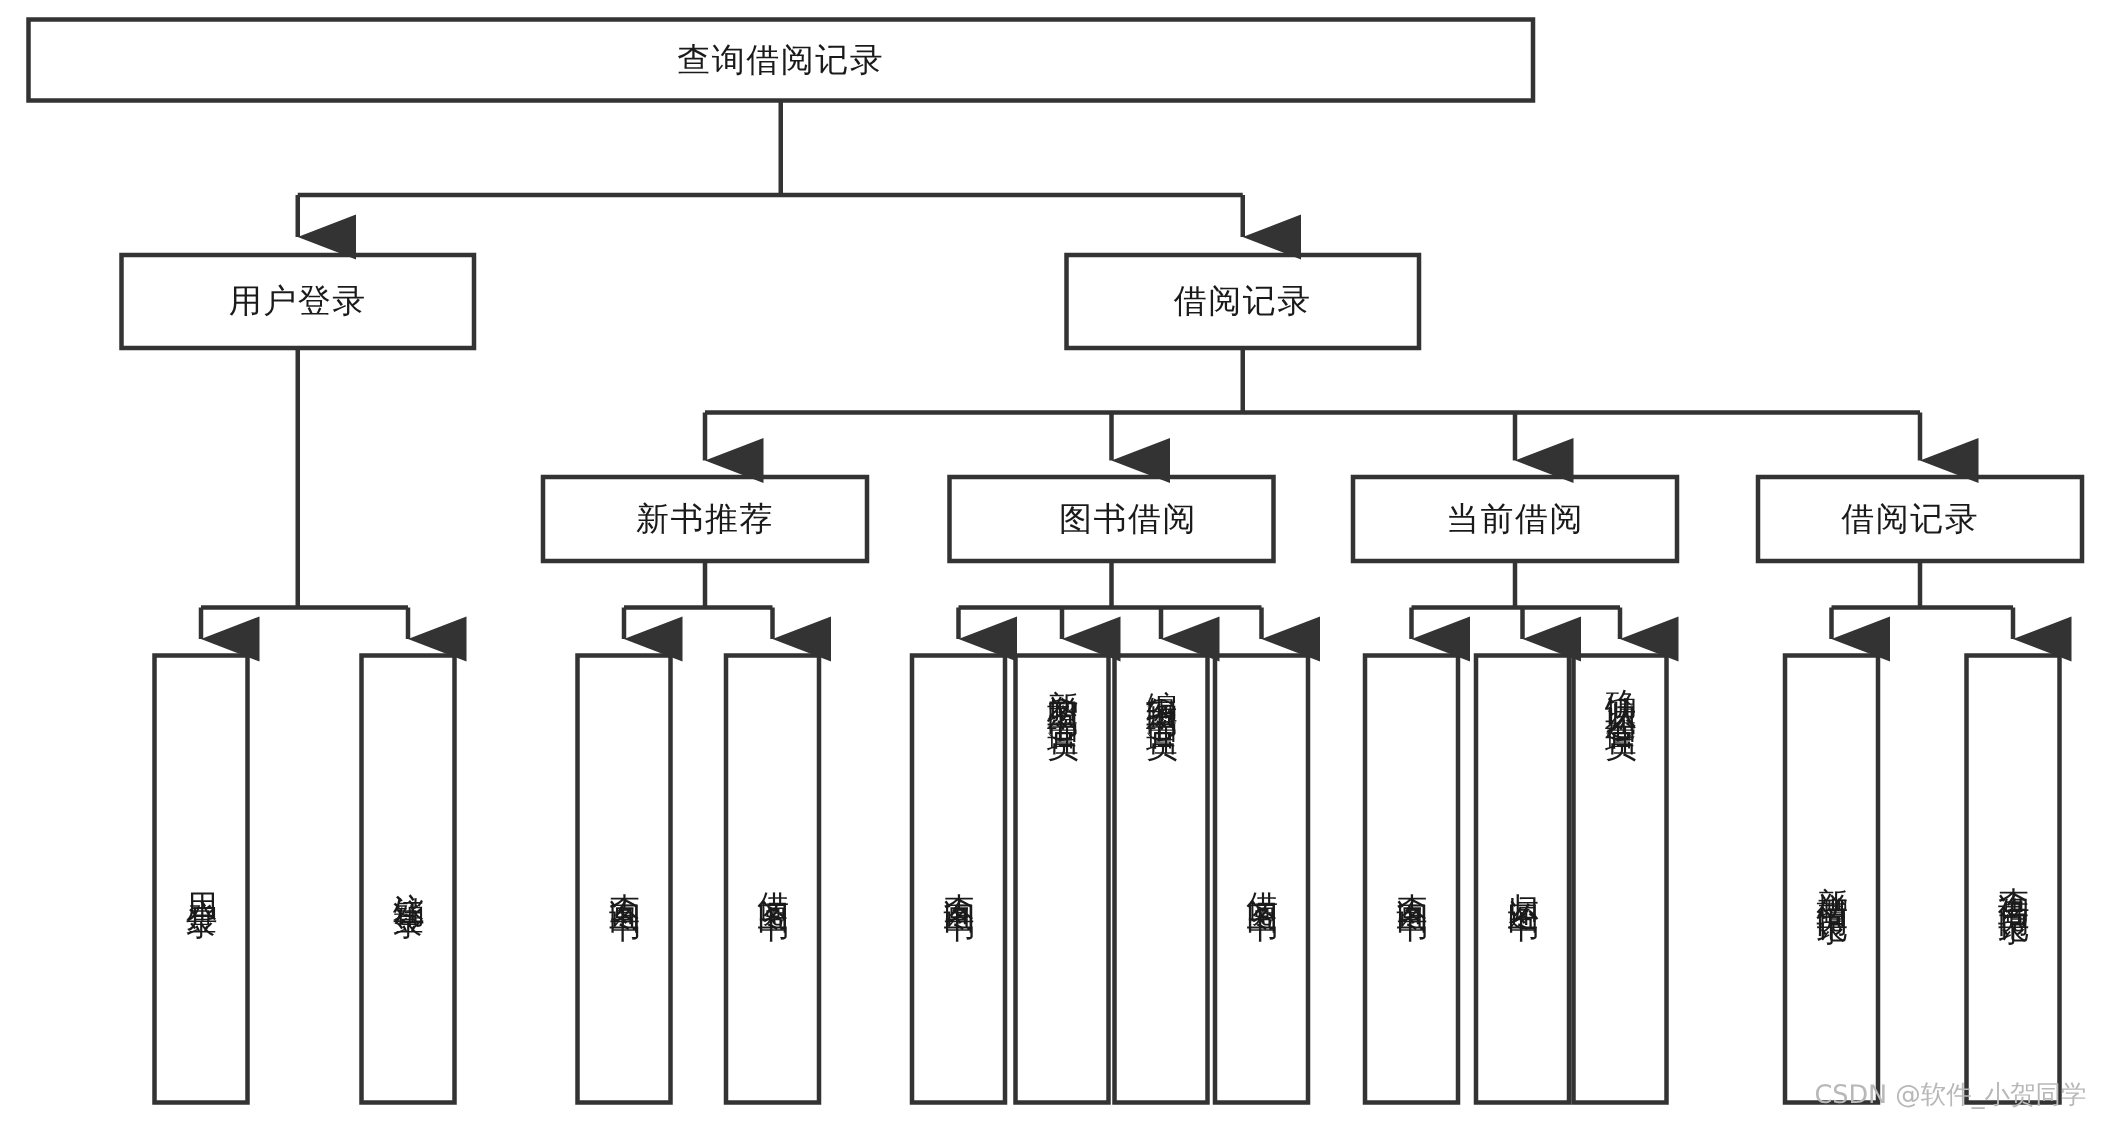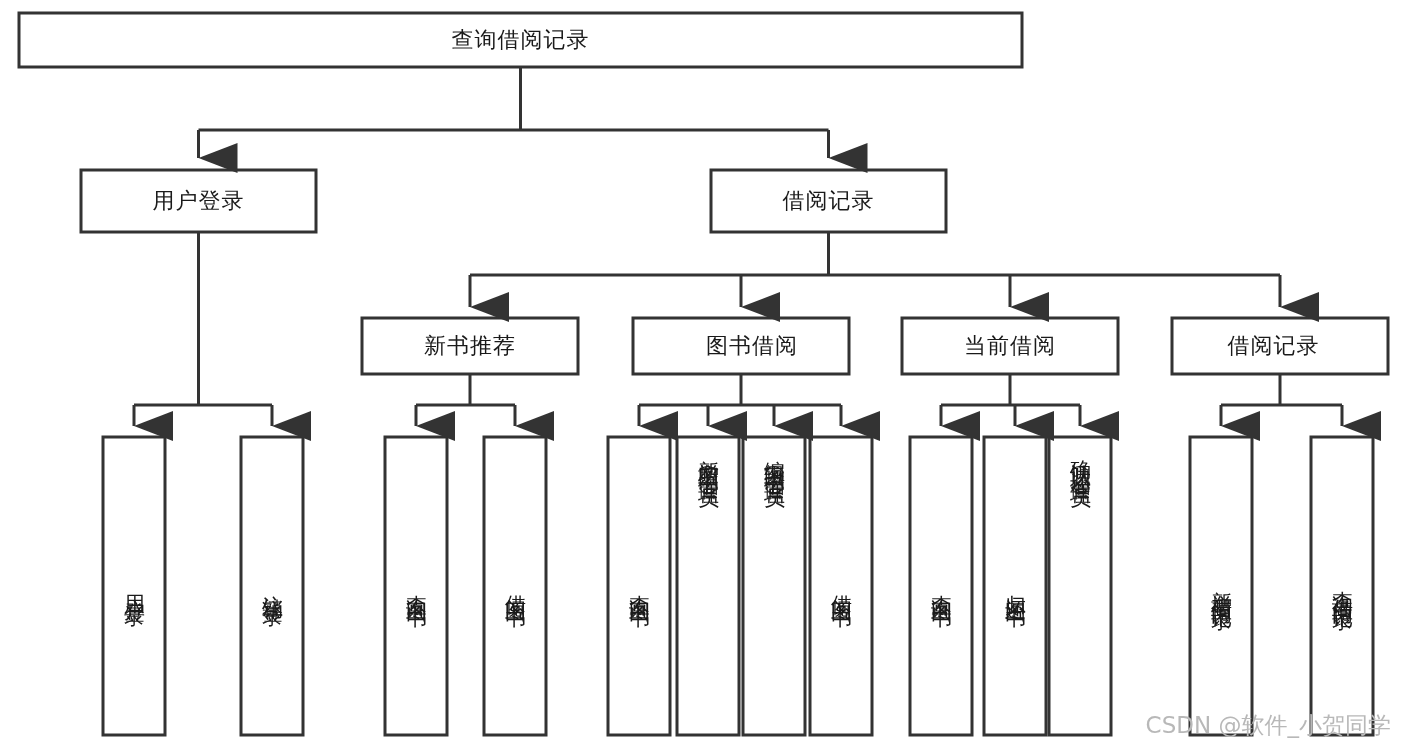--- a/index.html
+++ b/index.html
@@ -67,21 +67,21 @@
     font-size: 22px;
     color: #1a1a1a;
     white-space: nowrap;
     letter-spacing: 1px;
   }
   .watermark {
     position: absolute;
     right: 14px;
     bottom: 6px;
     font-family: "DejaVu Sans", "Liberation Sans", sans-serif;
-    font-size: 23px;
+    font-size: 17px;
     color: #b8b8b8;
     white-space: nowrap;
     pointer-events: none;
   }
 </style>
 </head>
 <body>
 
 <div id="diagram-root">
 

